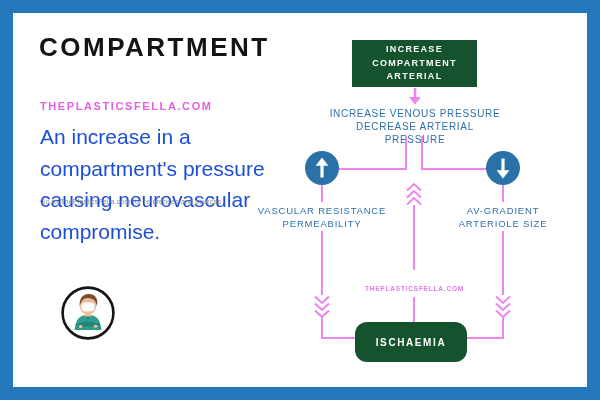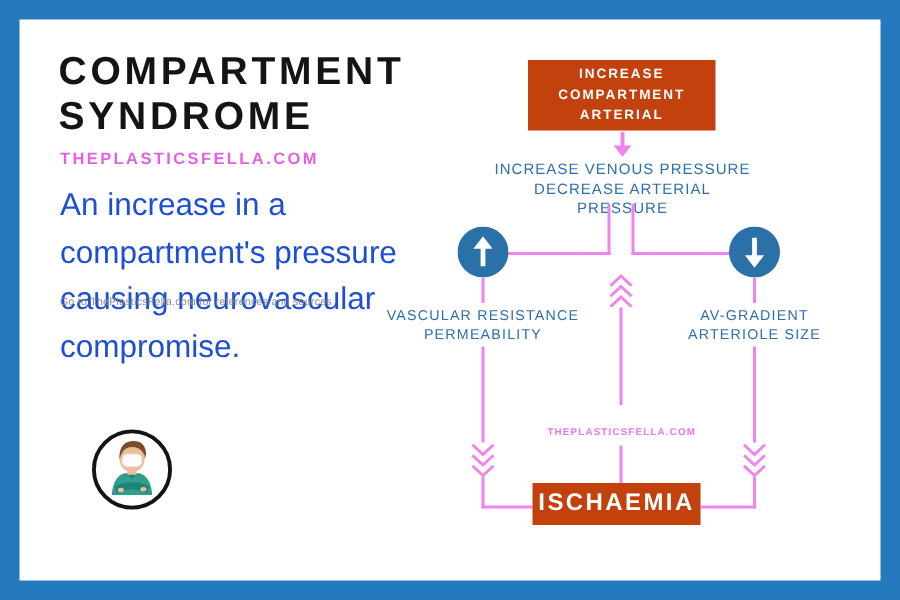--- a/index.html
+++ b/index.html
@@ -11,44 +11,43 @@
 
   
   .title{left:39px;top:32px;width:280px;font-size:26px;font-weight:800;color:#141414;
          letter-spacing:2.5px;line-height:1.16;}
   .site{left:40px;top:100px;font-size:11px;font-weight:700;color:#e55fe3;letter-spacing:1.6px;}
   .desc{left:40px;top:121px;width:232px;font-size:21px;color:#1d4ed8;line-height:1.5;}
   .footnote{left:40px;top:198px;font-size:7px;color:#8b8b8b;letter-spacing:.2px;}
   .avatar{left:60px;top:285px;width:56px;height:56px;}
 
   
-  .bluebox{background:#c2410c;color:#ffffff;font-weight:700;text-align:center;
+  .bluebox{background:#14532d;color:#ffffff;font-weight:700;text-align:center;
            display:flex;flex-direction:column;justify-content:center;}
   .topbox{left:352px;top:40px;width:125px;height:47px;font-size:9px;letter-spacing:1.3px;line-height:1.5;}
-  .ischbox{left:355px;top:322px;width:112px;height:28px;font-size:16px;letter-spacing:1.6px;}
+  .ischbox{left:355px;top:322px;width:112px;height:40px;font-size:10px;letter-spacing:1.6px;border-radius:12px;}
   .bluetxt{color:#2e6fad;font-weight:400;text-align:center;}
   .venous{left:328px;top:107px;width:174px;font-size:10px;letter-spacing:.7px;line-height:1.32;}
   .nodetxt{font-size:9.5px;letter-spacing:.8px;line-height:1.35;}
   .leftnode{left:247px;top:205px;width:150px;}
   .rightnode{left:428px;top:205px;width:150px;}
   .edema-label{left:354px;top:272px;width:121px;font-size:10.5px;letter-spacing:1.2px;}
   .edema-site{left:354px;top:285px;width:121px;font-size:6.5px;color:#ea74ea;font-weight:700;
               letter-spacing:.8px;text-align:center;}
   .vline{width:2px;background:#ef84ef;}
   .hline{height:2px;background:#ef84ef;}
 </style>
 </head>
 <body>
 
 <div class="frame">
   <div class="frame-border"></div>
 
   <div class="abs title">
     <div>COMPARTMENT</div>
-    <div>SYNDROME</div>
   </div>
   <div class="abs site">THEPLASTICSFELLA.COM</div>
   <div class="abs desc">An increase in a compartment's pressure causing neurovascular compromise.</div>
   <div class="abs footnote">Go to ThePlasticsFella.com for references and sources</div>
 
   <div class="abs avatar">
     <svg width="56" height="56" viewBox="0 0 56 56">
       <circle cx="28" cy="28" r="25.4" fill="#ffffff" stroke="#141414" stroke-width="2.6"></circle>
       <path d="M14.5,45 Q15.5,32.5 23,30.5 L33,30.5 Q40.5,32.5 41.5,45 Z" fill="#2f9e8e"></path>
       <path d="M25,30.5 L28,34.5 L31,30.5 Z" fill="#1f8476"></path>

